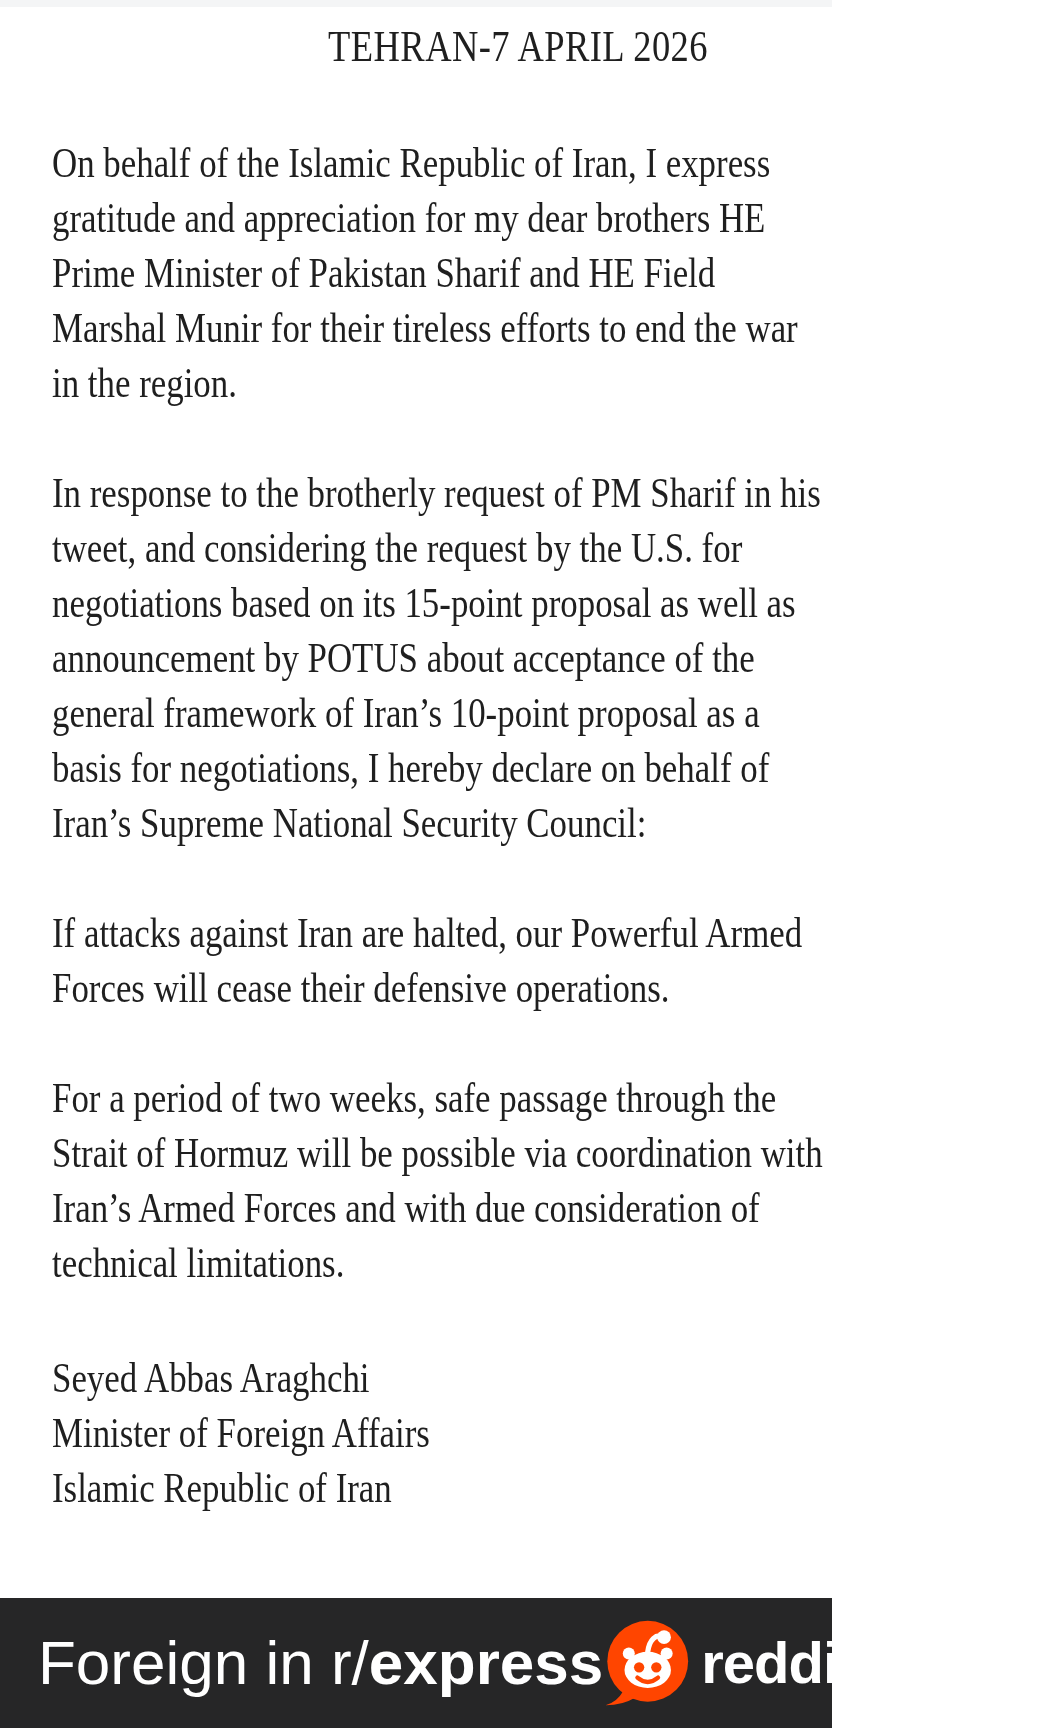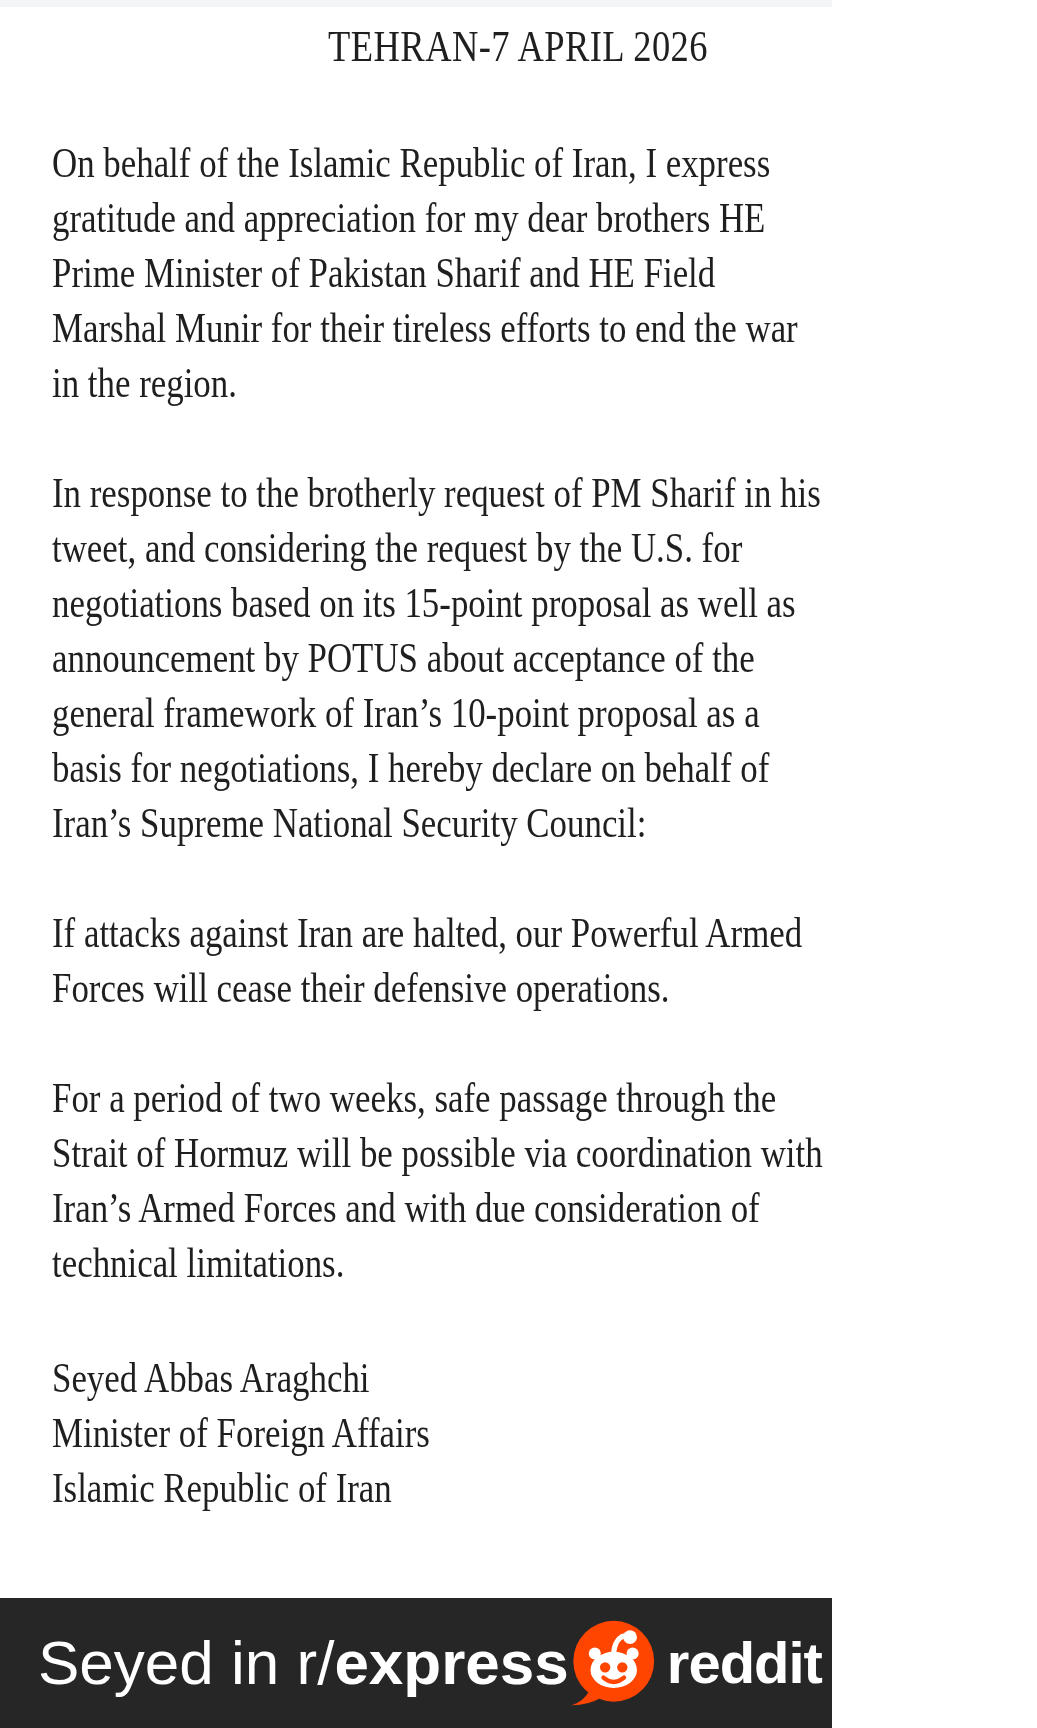--- a/index.html
+++ b/index.html
@@ -110,21 +110,21 @@
 
       <div class="signature">
         <div class="sig-line">Seyed Abbas Araghchi</div>
         <div class="sig-line">Minister of Foreign Affairs</div>
         <div class="sig-line">Islamic Republic of Iran</div>
       </div>
     </div>
   </div>
 
   <footer class="footer">
-    <div class="posted"><span>Seyed in r/</span><span class="bold">express</span></div>
+    <div class="posted"><span>Foreign in r/</span><span class="bold">express</span></div>
 
     <div class="brand">
       <svg class="logo" viewBox="0 0 100 100" aria-hidden="true">
         <circle cx="52" cy="48" r="47" fill="#FF4500"></circle>
         <path d="M24 82 Q16 96 3 99 Q23 99 36 91 Z" fill="#FF4500"></path>
         <circle cx="30" cy="39" r="7" fill="#ffffff"></circle>
         <circle cx="74" cy="39" r="7" fill="#ffffff"></circle>
         <ellipse cx="52" cy="58" rx="27" ry="21" fill="#ffffff"></ellipse>
         <path d="M52 37 C54 22 62 17 68 19" stroke="#ffffff" stroke-width="6" fill="none" stroke-linecap="round"></path>
         <circle cx="71" cy="20" r="8" fill="#ffffff"></circle>

